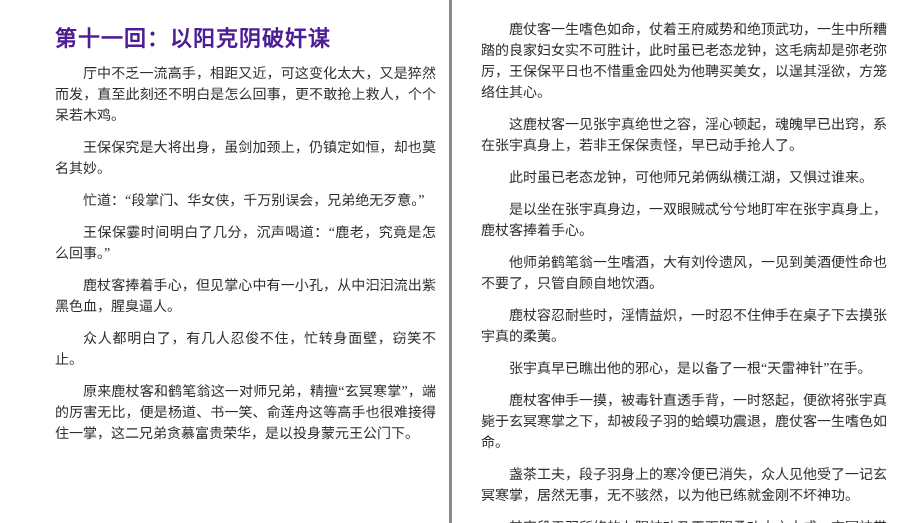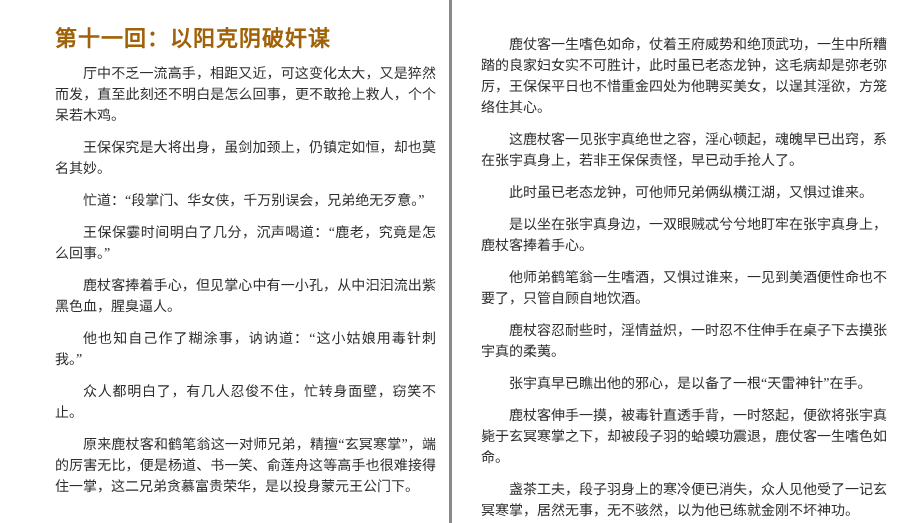--- a/index.html
+++ b/index.html
@@ -32,65 +32,64 @@
   }
   .divider {
     width: 3px;
     height: 523px;
     background: #8a8a8a;
     flex: 0 0 3px;
   }
   h1.chapter-title {
     font-size: 22px;
     font-weight: bold;
-    color: #a16207;
+    color: #4c1d95;
     margin: 14px 0 10px 0;
     letter-spacing: 1px;
     font-family: "Liberation Sans", "DejaVu Sans", sans-serif;
   }
   .para {
     font-size: 14px;
     line-height: 21px;
     text-align: justify;
     text-justify: inter-ideograph;
     text-indent: 2em;
     margin: 11px 0;
     word-break: break-all;
   }
   .paras > .para:first-child {
   }
   .page.right .paras > .para:first-child {
-    margin-top: 32px;
+    margin-top: 17px;
   }
 </style>
 </head>
 <body>
 
 <div class="book">
   <div class="page left">
     <h1 class="chapter-title">第十一回：以阳克阴破奸谋</h1>
     <div class="paras">
         <p class="para">厅中不乏一流高手，相距又近，可这变化太大，又是猝然而发，直至此刻还不明白是怎么回事，更不敢抢上救人，个个呆若木鸡。</p>
         <p class="para">王保保究是大将出身，虽剑加颈上，仍镇定如恒，却也莫名其妙。</p>
         <p class="para">忙道：“段掌门、华女侠，千万别误会，兄弟绝无歹意。”</p>
         <p class="para">王保保霎时间明白了几分，沉声喝道：“鹿老，究竟是怎么回事。”</p>
         <p class="para">鹿杖客捧着手心，但见掌心中有一小孔，从中汩汩流出紫黑色血，腥臭逼人。</p>
-        <p class="para">他也知自己作了糊涂事，讷讷道：“这小姑娘用毒针刺我。”</p>
         <p class="para">众人都明白了，有几人忍俊不住，忙转身面壁，窃笑不止。</p>
         <p class="para">原来鹿杖客和鹤笔翁这一对师兄弟，精擅“玄冥寒掌”，端的厉害无比，便是杨道、书一笑、俞莲舟这等高手也很难接得住一掌，这二兄弟贪慕富贵荣华，是以投身蒙元王公门下。</p>
       </div>
   </div>
   <div class="divider"></div>
   <div class="page right">
     <div class="paras">
         <p class="para">鹿仗客一生嗜色如命，仗着王府威势和绝顶武功，一生中所糟踏的良家妇女实不可胜计，此时虽已老态龙钟，这毛病却是弥老弥厉，王保保平日也不惜重金四处为他聘买美女，以逞其淫欲，方笼络住其心。</p>
         <p class="para">这鹿杖客一见张宇真绝世之容，淫心顿起，魂魄早已出窍，系在张宇真身上，若非王保保责怪，早已动手抢人了。</p>
         <p class="para">此时虽已老态龙钟，可他师兄弟俩纵横江湖，又惧过谁来。</p>
         <p class="para">是以坐在张宇真身边，一双眼贼忒兮兮地盯牢在张宇真身上，鹿杖客捧着手心。</p>
-        <p class="para">他师弟鹤笔翁一生嗜酒，又惧过谁来，一见到美酒便性命也不要了，只管自顾自地饮酒。</p>
+        <p class="para">他师弟鹤笔翁一生嗜酒，大有刘伶遗风，一见到美酒便性命也不要了，只管自顾自地饮酒。</p>
         <p class="para">鹿杖容忍耐些时，淫情益炽，一时忍不住伸手在桌子下去摸张宇真的柔荑。</p>
         <p class="para">张宇真早已瞧出他的邪心，是以备了一根“天雷神针”在手。</p>
         <p class="para">鹿杖客伸手一摸，被毒针直透手背，一时怒起，便欲将张宇真毙于玄冥寒掌之下，却被段子羽的蛤蟆功震退，鹿仗客一生嗜色如命。</p>
         <p class="para">盏茶工夫，段子羽身上的寒冷便已消失，众人见他受了一记玄冥寒掌，居然无事，无不骇然，以为他已练就金刚不坏神功。</p>
         <p class="para">其实段于羽所修的九阴神功乃天下阴柔功大之大成，玄冥神掌与之相比，实有小溪与大海之别。</p>
       </div>
   </div>
 </div>
 
 </body></html>

